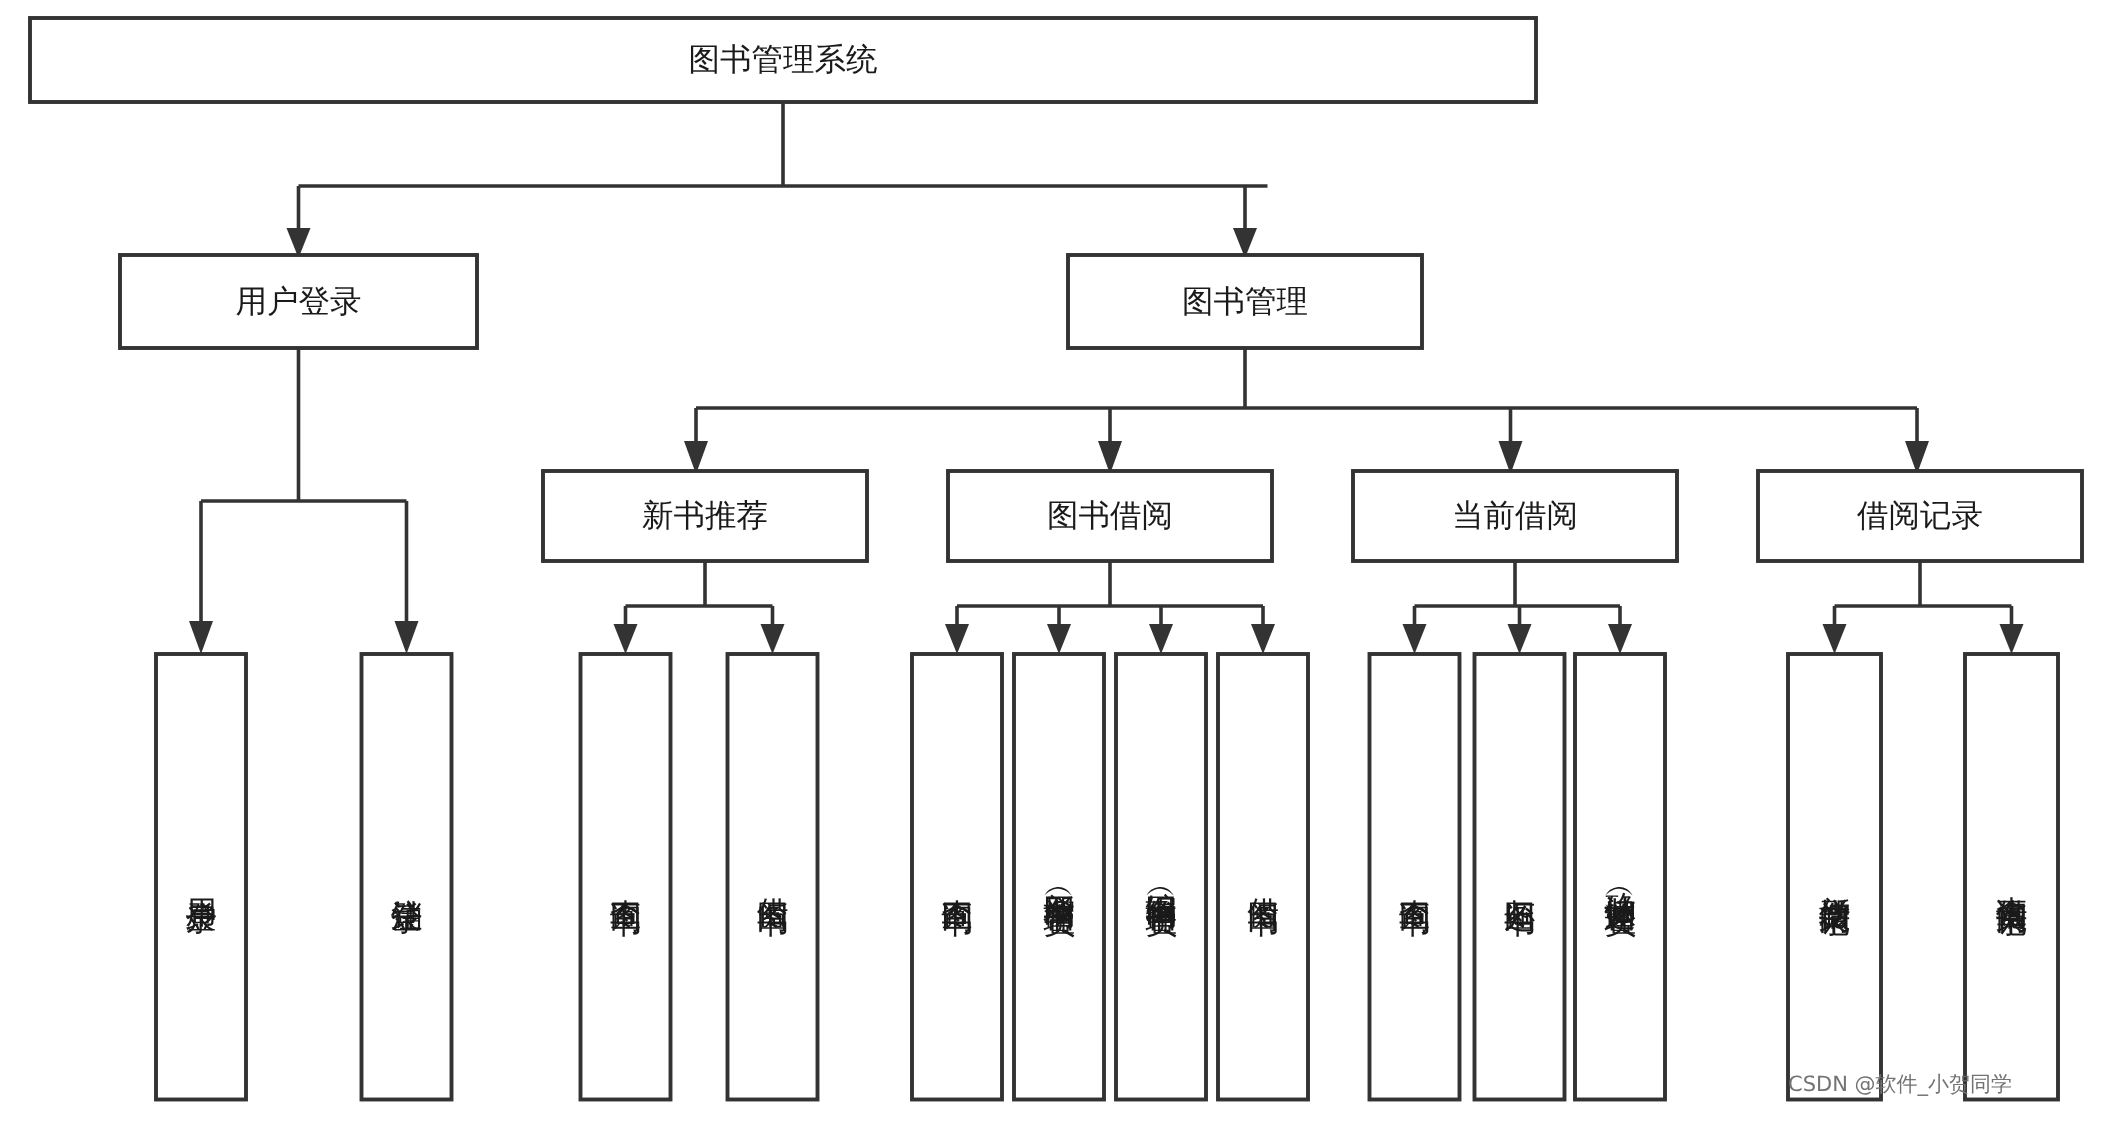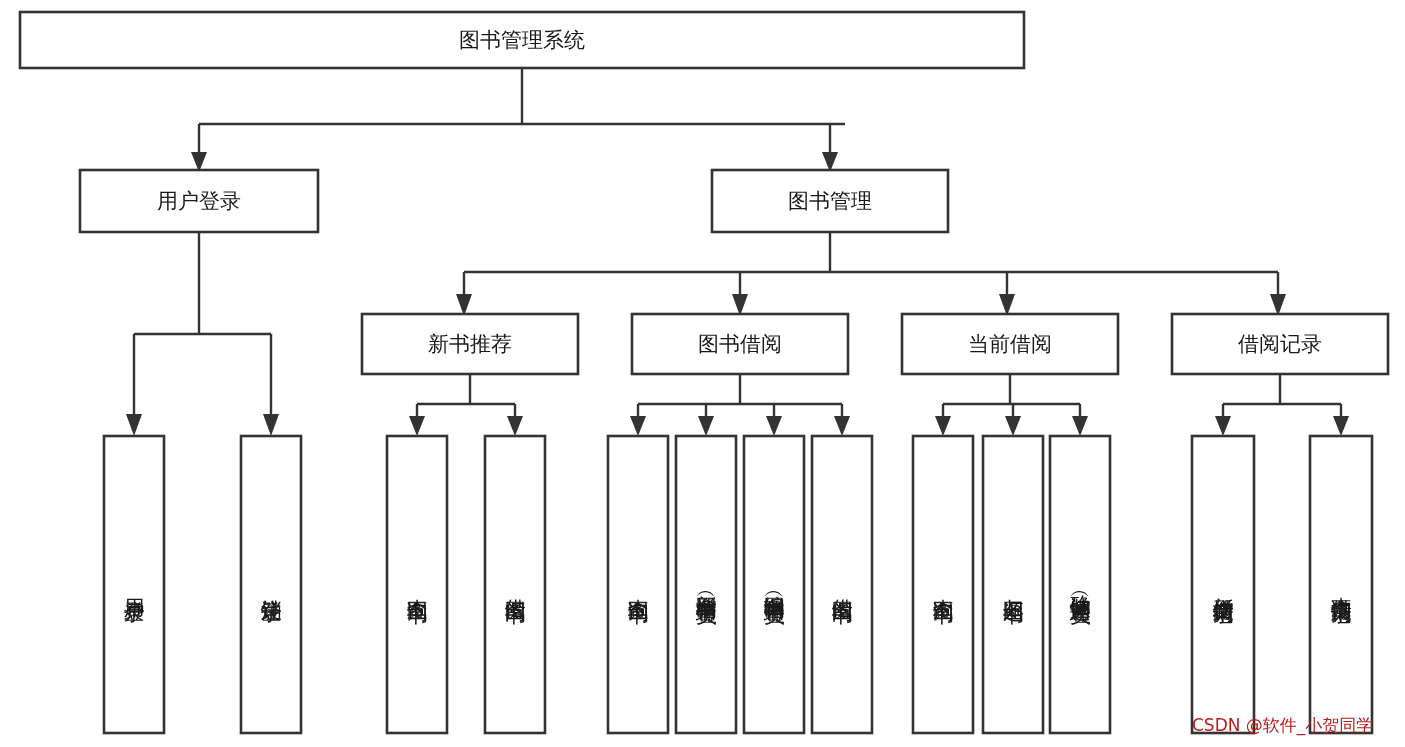--- a/index.html
+++ b/index.html
@@ -60,22 +60,22 @@
     align-items: center;
     justify-content: center;
     text-align: center;
     white-space: nowrap;
     pointer-events: none;
     user-select: none;
   }
   .watermark {
     position: absolute;
     font-family: "DejaVu Sans", "Liberation Sans", sans-serif;
-    font-size: 17px;
-    color: #b91c1c;
+    font-size: 14px;
+    color: #737373;
     white-space: nowrap;
     user-select: none;
   }
 </style>
 </head>
 <body>
 
 <div id="diagram-root">
 
   <svg class="canvas" viewBox="0 0 1405 747">

